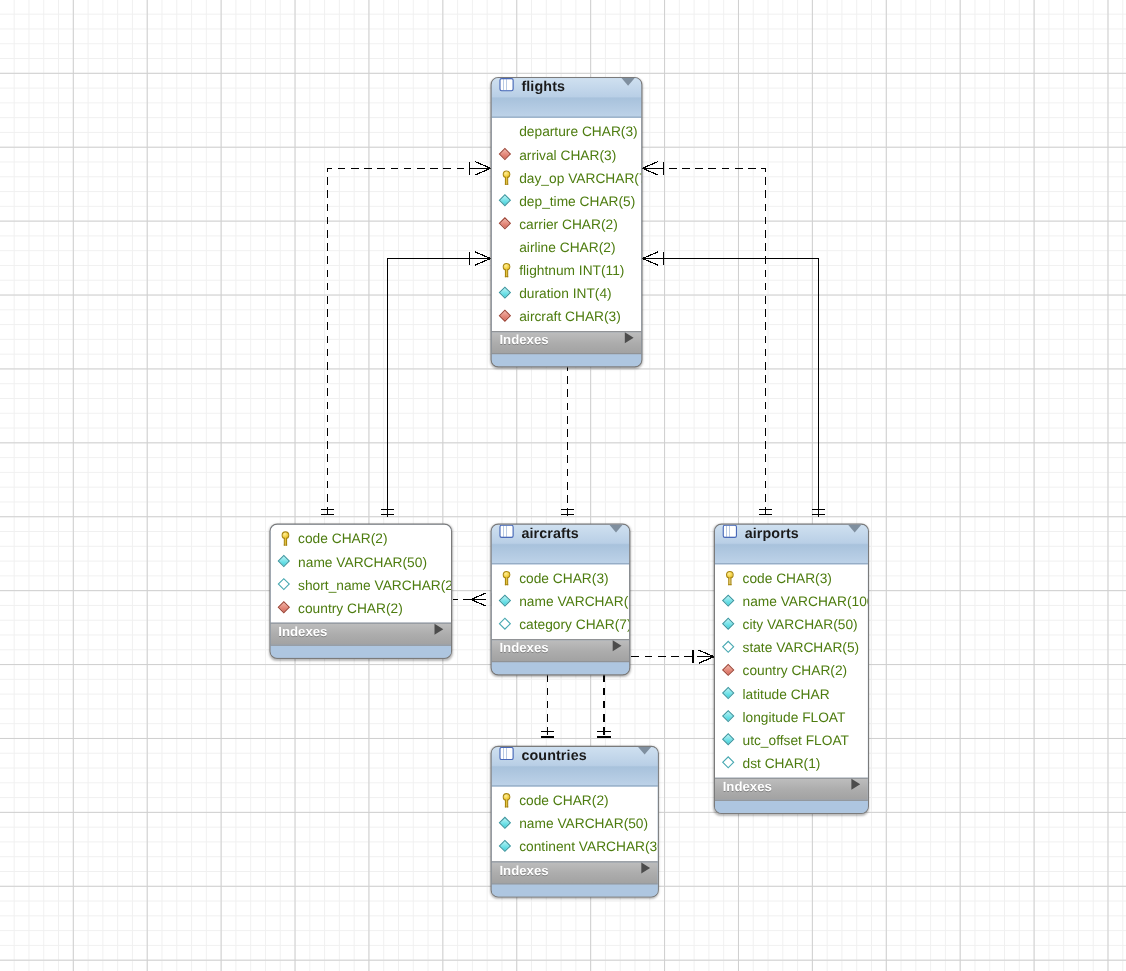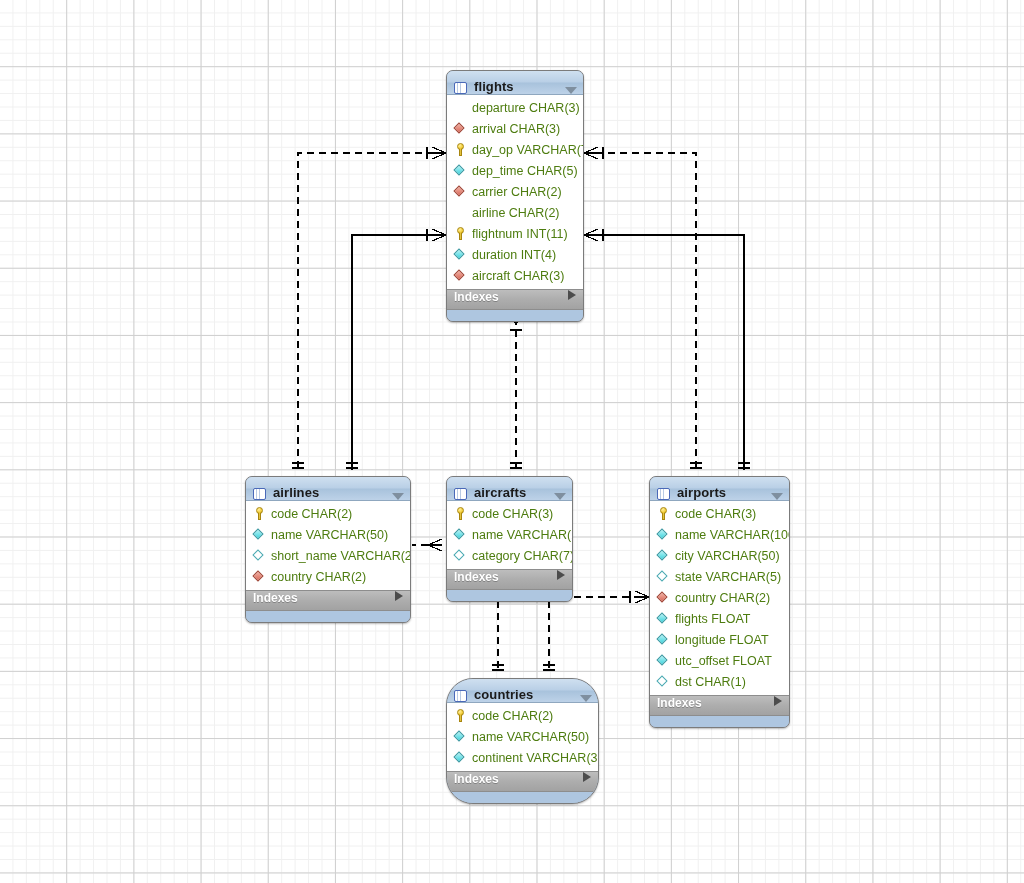--- a/index.html
+++ b/index.html
@@ -51,22 +51,22 @@
     border-radius: 7px;
     background: #aec6e0;
     box-shadow: 0 1px 2px rgba(0,0,0,.28);
     overflow: hidden;
     font-size: 12.5px;
   }
   .tbl-head {
     position: relative;
     height: 23px;
     display: flex;
-    align-items: flex-end;
-    padding: 0 6px 0 7px;
+    align-items: flex-start;
+    padding: 0 6px 12px 7px;
     background: linear-gradient(to bottom, #cfe0f0 0%, #b9cfe6 48%, #a8c2dc 52%, #bdd2e8 100%);
     border-bottom: 1px solid #8fa7bf;
   }
   .tbl-icon {
     width: 13px; height: 12px;
     box-sizing: border-box;
     border: 1.6px solid #4a69b8;
     border-radius: 2px;
     background:
       linear-gradient(to right,
@@ -307,25 +307,20 @@
             <span>aircraft CHAR(3)</span>
           </div>
         </div>
         <div class="tbl-foot">
           <span class="tbl-foot-label">Indexes</span>
           <span class="tbl-foot-caret"></span>
         </div>
         <div class="tbl-tail"></div>
       </div>
       <div class="tbl" style="left: 245px; top: 476px; width: 166px;">
-        <div class="tbl-head">
-          <span class="tbl-icon"></span>
-          <span class="tbl-title">airlines</span>
-          <span class="tbl-caret"></span>
-        </div>
         <div class="tbl-body">
           <div class="fld">
             <span class="fld-ico ico-key"></span>
             <span>code CHAR(2)</span>
           </div>
           <div class="fld">
             <span class="fld-ico ico-cyan">
               <span class="dia"></span>
             </span>
             <span>name VARCHAR(50)</span>
@@ -411,21 +406,21 @@
           <div class="fld">
             <span class="fld-ico ico-red">
               <span class="dia"></span>
             </span>
             <span>country CHAR(2)</span>
           </div>
           <div class="fld">
             <span class="fld-ico ico-cyan">
               <span class="dia"></span>
             </span>
-            <span>flights FLOAT</span>
+            <span>latitude CHAR</span>
           </div>
           <div class="fld">
             <span class="fld-ico ico-cyan">
               <span class="dia"></span>
             </span>
             <span>longitude FLOAT</span>
           </div>
           <div class="fld">
             <span class="fld-ico ico-cyan">
               <span class="dia"></span>
@@ -438,21 +433,21 @@
             </span>
             <span>dst CHAR(1)</span>
           </div>
         </div>
         <div class="tbl-foot">
           <span class="tbl-foot-label">Indexes</span>
           <span class="tbl-foot-caret"></span>
         </div>
         <div class="tbl-tail"></div>
       </div>
-      <div class="tbl" style="left: 446px; top: 678px; width: 153px; border-radius: 27px;">
+      <div class="tbl" style="left: 446px; top: 678px; width: 153px;">
         <div class="tbl-head">
           <span class="tbl-icon"></span>
           <span class="tbl-title">countries</span>
           <span class="tbl-caret"></span>
         </div>
         <div class="tbl-body">
           <div class="fld">
             <span class="fld-ico ico-key"></span>
             <span>code CHAR(2)</span>
           </div>

